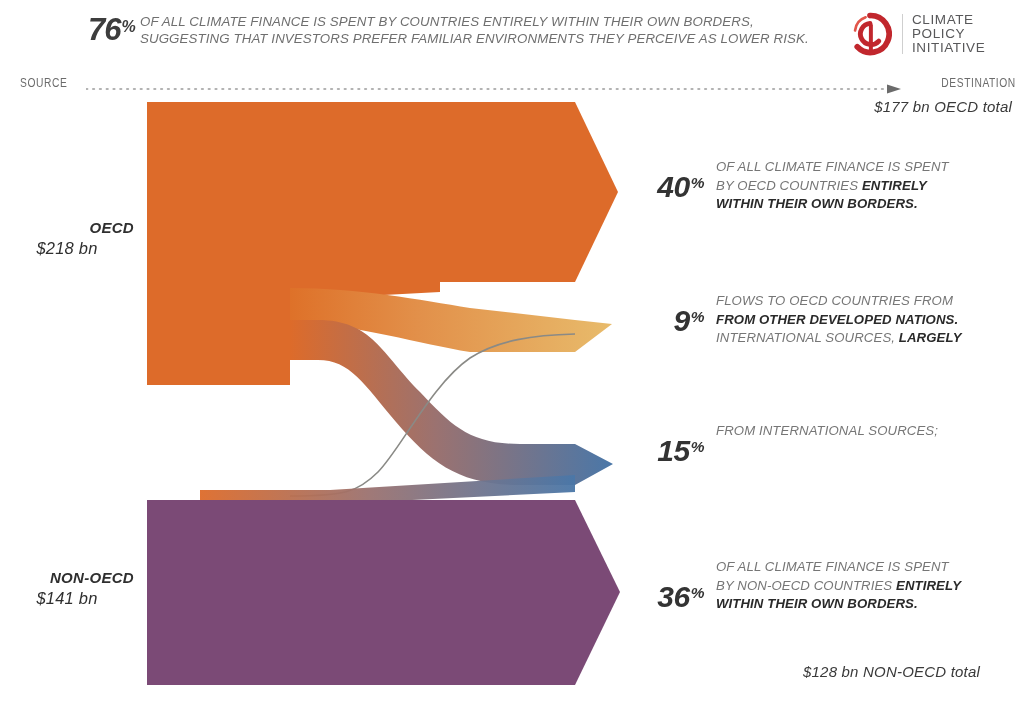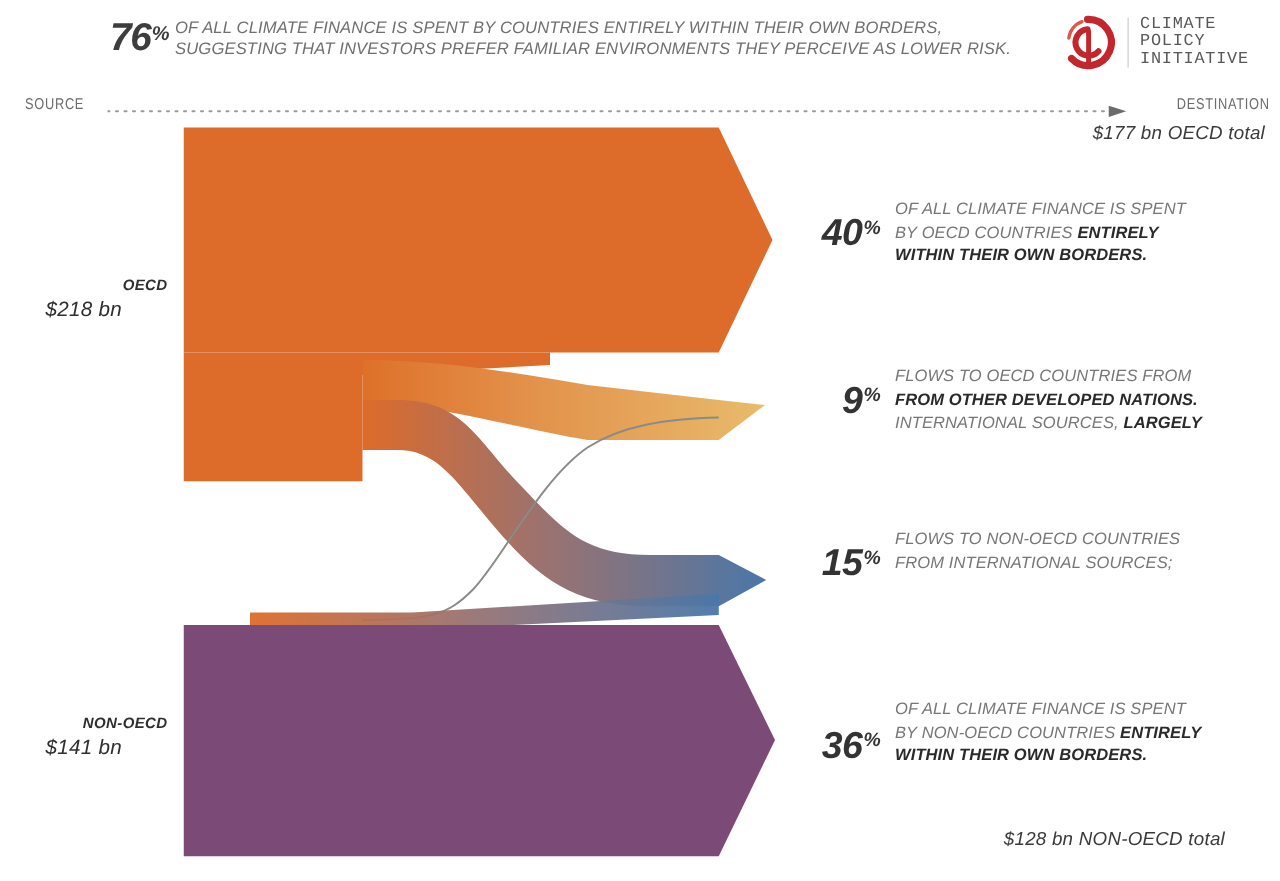--- a/index.html
+++ b/index.html
@@ -61,21 +61,21 @@
   }
   #logo-divider {
     position: absolute;
     left: 54px; top: 4px;
     width: 1px; height: 40px;
     background: #cfcfcf;
   }
   #logo-text {
     position: absolute;
     left: 64px; top: 3px;
-    font-family: Liberation Mono, monospace;
+    font-family: Liberation Sans, sans-serif;
     font-size: 13.5px;
     line-height: 14.2px;
     letter-spacing: 0.6px;
     color: #58585a;
   }
   #logo-text span { display: block; }
 
   
   #axis-row {
     position: absolute;
@@ -108,21 +108,21 @@
 
   
   .node-label {
     position: absolute;
     text-align: right;
     line-height: 20px;
     color: #2f2f2f;
   }
   .node-label .name {
     display: block;
-    font-size: 12px;
+    font-size: 15px;
     font-weight: bold;
     font-style: italic;
     letter-spacing: 0.3px;
   }
   .node-label .amount {
     display: block;
     font-size: 16.5px;
     font-style: italic;
     letter-spacing: 0.2px;
     text-align: center;
@@ -347,21 +347,20 @@
     <span class="ln"><b>FROM OTHER DEVELOPED NATIONS.</b></span>
     <span class="ln"><span>INTERNATIONAL SOURCES, </span><b>LARGELY</b></span>
   </div>
 </div>
 
 <div class="annotation" id="ann-15">
   <div class="pct">
     <span>15</span><span class="sign">%</span>
   </div>
   <div class="body">
-    <span class="ln">FLOWS TO NON-OECD COUNTRIES</span>
     <span class="ln">FROM INTERNATIONAL SOURCES;</span>
   </div>
 </div>
 
 <div class="annotation" id="ann-36">
   <div class="pct">
     <span>36</span><span class="sign">%</span>
   </div>
   <div class="body">
     <span class="ln">OF ALL CLIMATE FINANCE IS SPENT</span>

